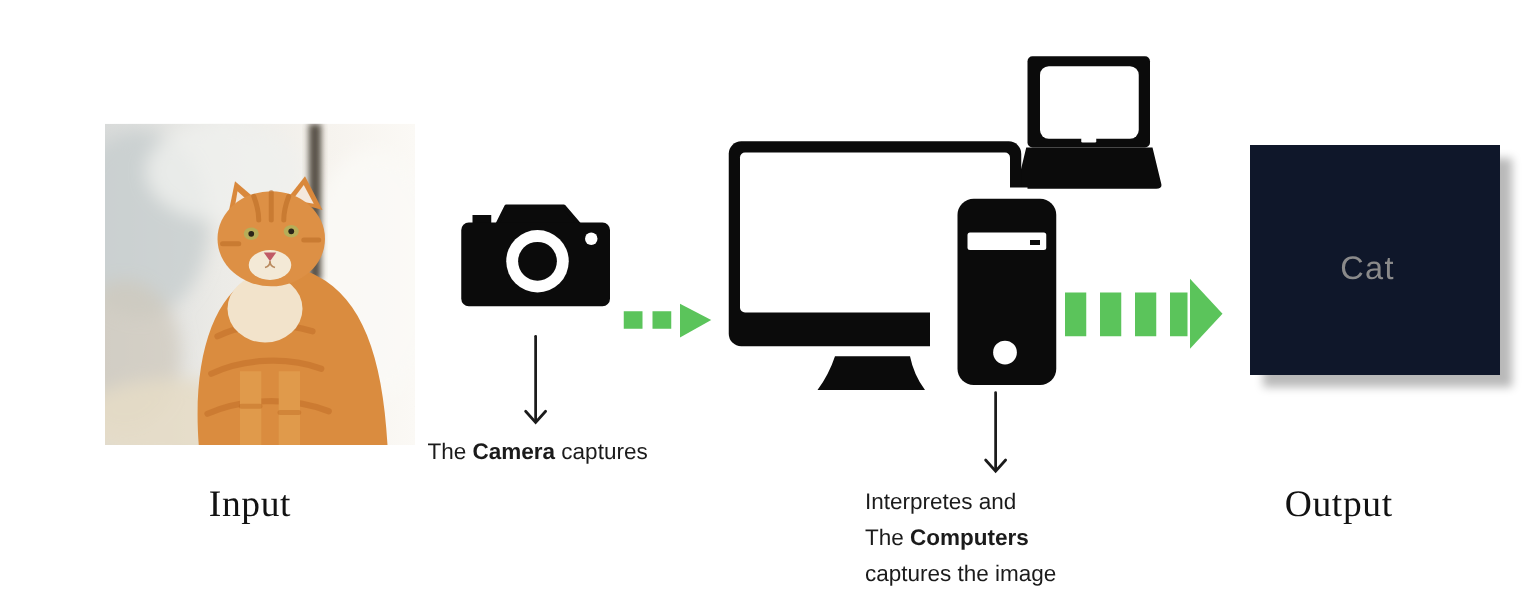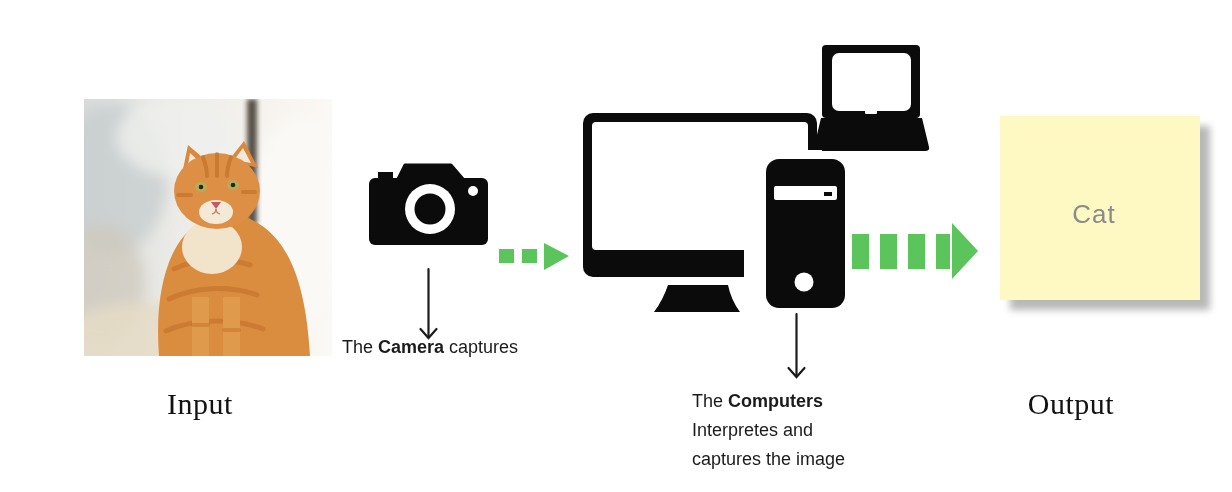--- a/index.html
+++ b/index.html
@@ -17,29 +17,29 @@
   .stage-label{
     font-size:30px;letter-spacing:.5px;color:#121212;
     text-align:center;white-space:nowrap;font-family:Liberation Serif, serif;
   }
   .input-label{left:127px;top:387px;width:146px;}
   .output-label{left:998px;top:387px;width:146px;}
 
   
   .caption{font-size:18px;line-height:29px;color:#1b1b1b;white-space:nowrap;}
   .caption b{font-weight:700;}
-  .camera-caption{left:342px;top:333px;}
+  .camera-caption{left:342px;top:347px;}
   .computer-caption{left:692px;top:387px;}
 
   
   .icons{left:0;top:0;width:1232px;height:492px;pointer-events:none;}
 
   
   .output-card{
-    left:1000px;top:116px;width:200px;height:184px;background:#fef9c3;
+    left:1000px;top:116px;width:200px;height:184px;background:#0f172a;
     box-shadow:10px 10px 7px rgba(0,0,0,0.28);
     display:flex;align-items:center;justify-content:center;
   }
   .output-card span{
     font-size:26px;letter-spacing:1px;color:#8a8a8a;
     transform:translate(-6px,6px);
   }
 </style>
 </head>
 <body>
@@ -166,22 +166,22 @@
     <rect x="936" y="234" width="14" height="35" fill="#5bc45b"></rect>
     <polygon points="952,223 978,251 952,279" fill="#5bc45b"></polygon>
   </g>
 </svg>
 
 <div class="abs caption camera-caption">
   <div><span>The </span><b>Camera</b><span> captures</span></div>
 </div>
 
 <div class="abs caption computer-caption">
+  <div>Interpretes and</div>
   <div><span>The </span><b>Computers</b></div>
-  <div>Interpretes and</div>
   <div>captures the image</div>
 </div>
 
 <div class="abs output-card">
   <span>Cat</span>
 </div>
 
 <div class="abs stage-label input-label">Input</div>
 <div class="abs stage-label output-label">Output</div>
 

